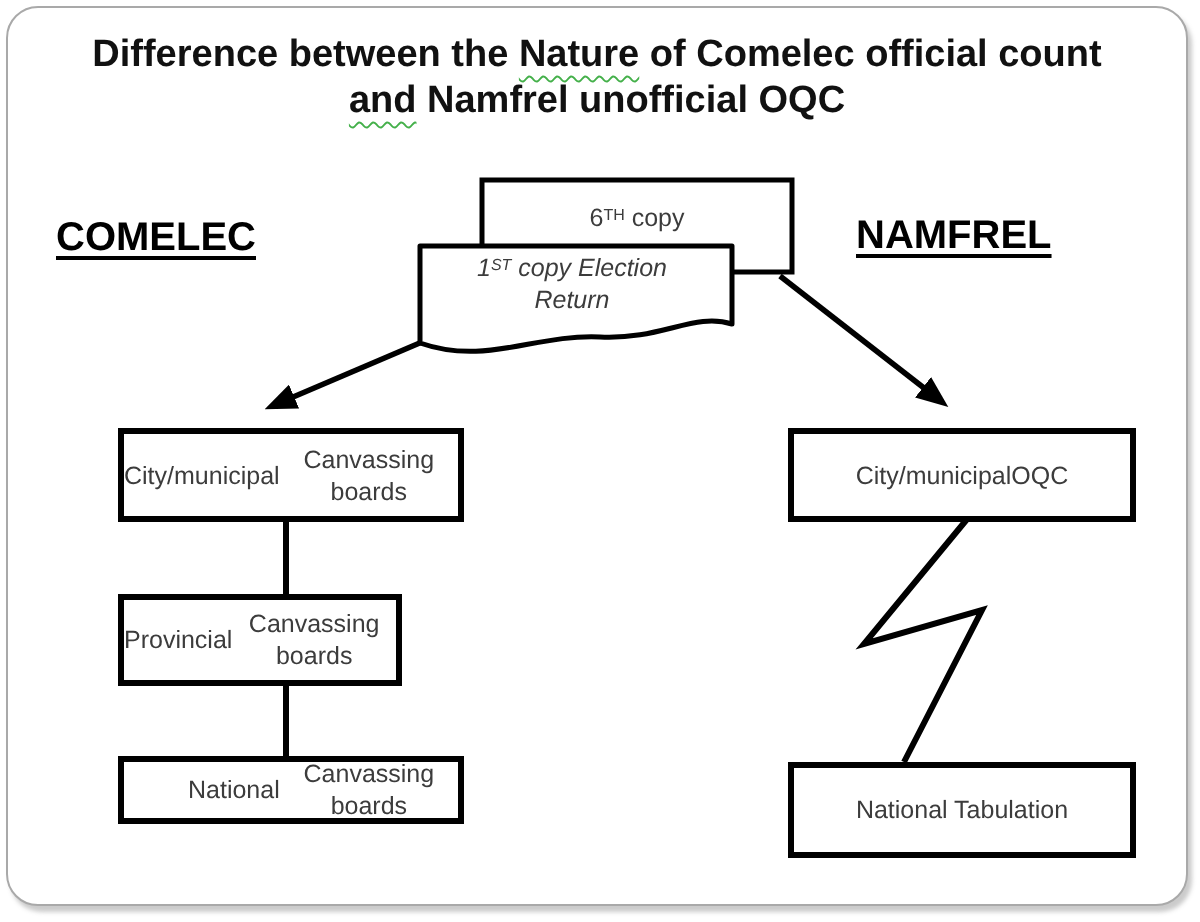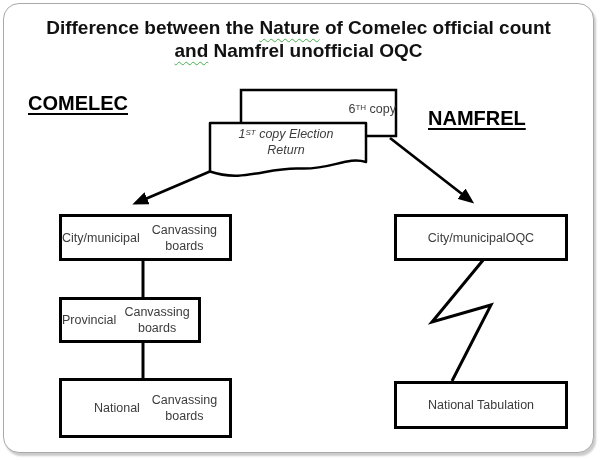--- a/index.html
+++ b/index.html
@@ -10,36 +10,36 @@
          background:#ffffff;box-shadow:2px 3px 2px rgba(140,140,140,0.45);}
   .title{position:absolute;left:0;top:16px;width:597px;text-align:center;
          font-weight:700;font-size:19px;line-height:23px;color:#111111;margin:0;}
   .t-line{display:block;white-space:nowrap;}
   .wavy{text-decoration-line:underline;text-decoration-style:wavy;
         text-decoration-color:#44b04a;text-decoration-thickness:1px;
         text-underline-offset:4px;}
   .col-label{position:absolute;font-weight:700;font-size:20px;color:#000000;
         text-decoration:underline;text-decoration-thickness:1.5px;
         text-underline-offset:3px;white-space:nowrap;}
-  .label-comelec{left:28px;top:92px;}
+  .label-comelec{left:28px;top:108px;}
   .label-namfrel{left:428px;top:107px;}
   .diagram{position:absolute;left:0;top:0;width:600px;height:461px;pointer-events:none;}
   .shape-text{position:absolute;text-align:center;font-size:12.5px;line-height:16px;
         color:#3c3c3c;}
-  .copy6{left:241px;top:101px;width:155px;text-align:right;}
+  .copy6{left:241px;top:101px;width:155px;}
   .copy1{left:210px;top:126px;width:152px;font-style:italic;}
   .shape-text sup{font-size:8px;vertical-align:top;position:relative;top:-1px;}
   .bl{display:block;}
   .fbox{position:absolute;box-sizing:border-box;background:#ffffff;
         border:3px solid #000000;display:flex;flex-direction:row;
         justify-content:center;align-items:center;text-align:center;
         font-size:12.5px;line-height:16px;color:#3c3c3c;}
   .box-l1{left:59px;top:214px;width:173px;height:47px;}
   .box-l2{left:59px;top:297px;width:142px;height:46px;}
-  .box-l3{left:59px;top:378px;width:173px;height:60px;padding-left:32px;}
+  .box-l3{left:59px;top:378px;width:173px;height:34px;padding-left:32px;}
   .box-r1{left:394px;top:214px;width:174px;height:47px;}
   .box-r2{left:394px;top:381px;width:174px;height:48px;}
 </style>
 </head>
 <body>
 
 <div class="stage">
   <div class="frame"></div>
 
   <h1 class="title">

